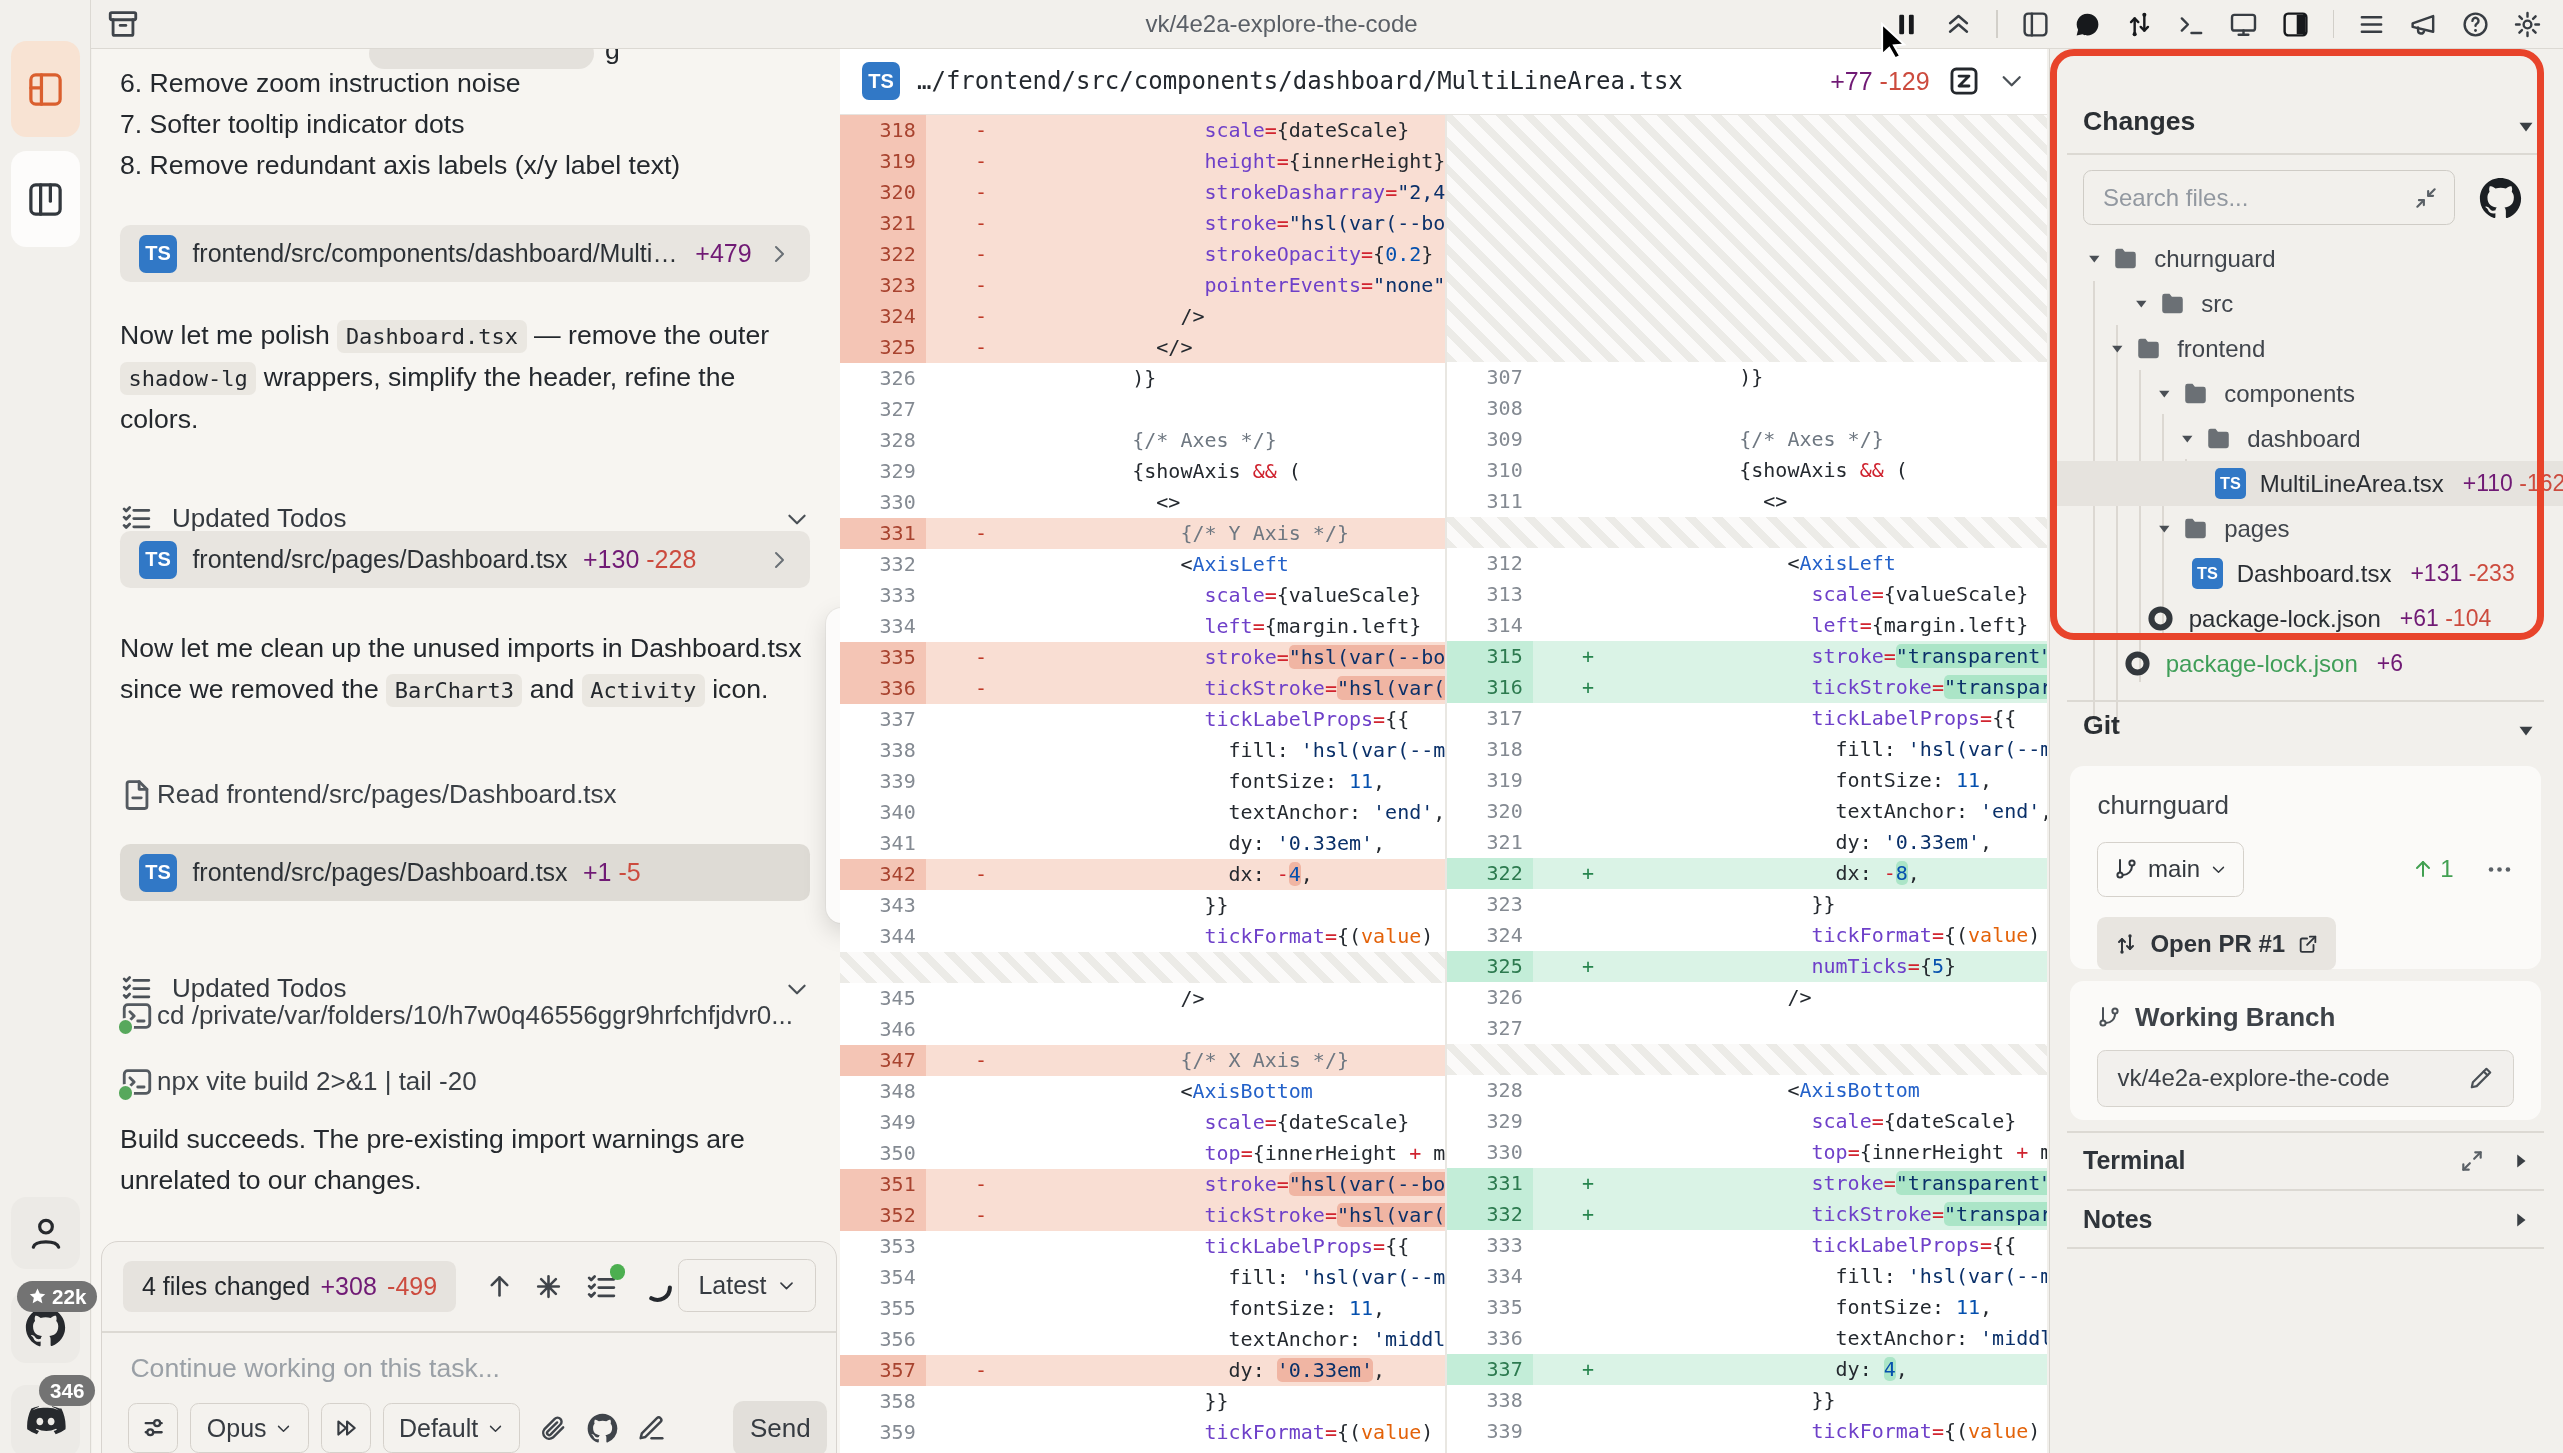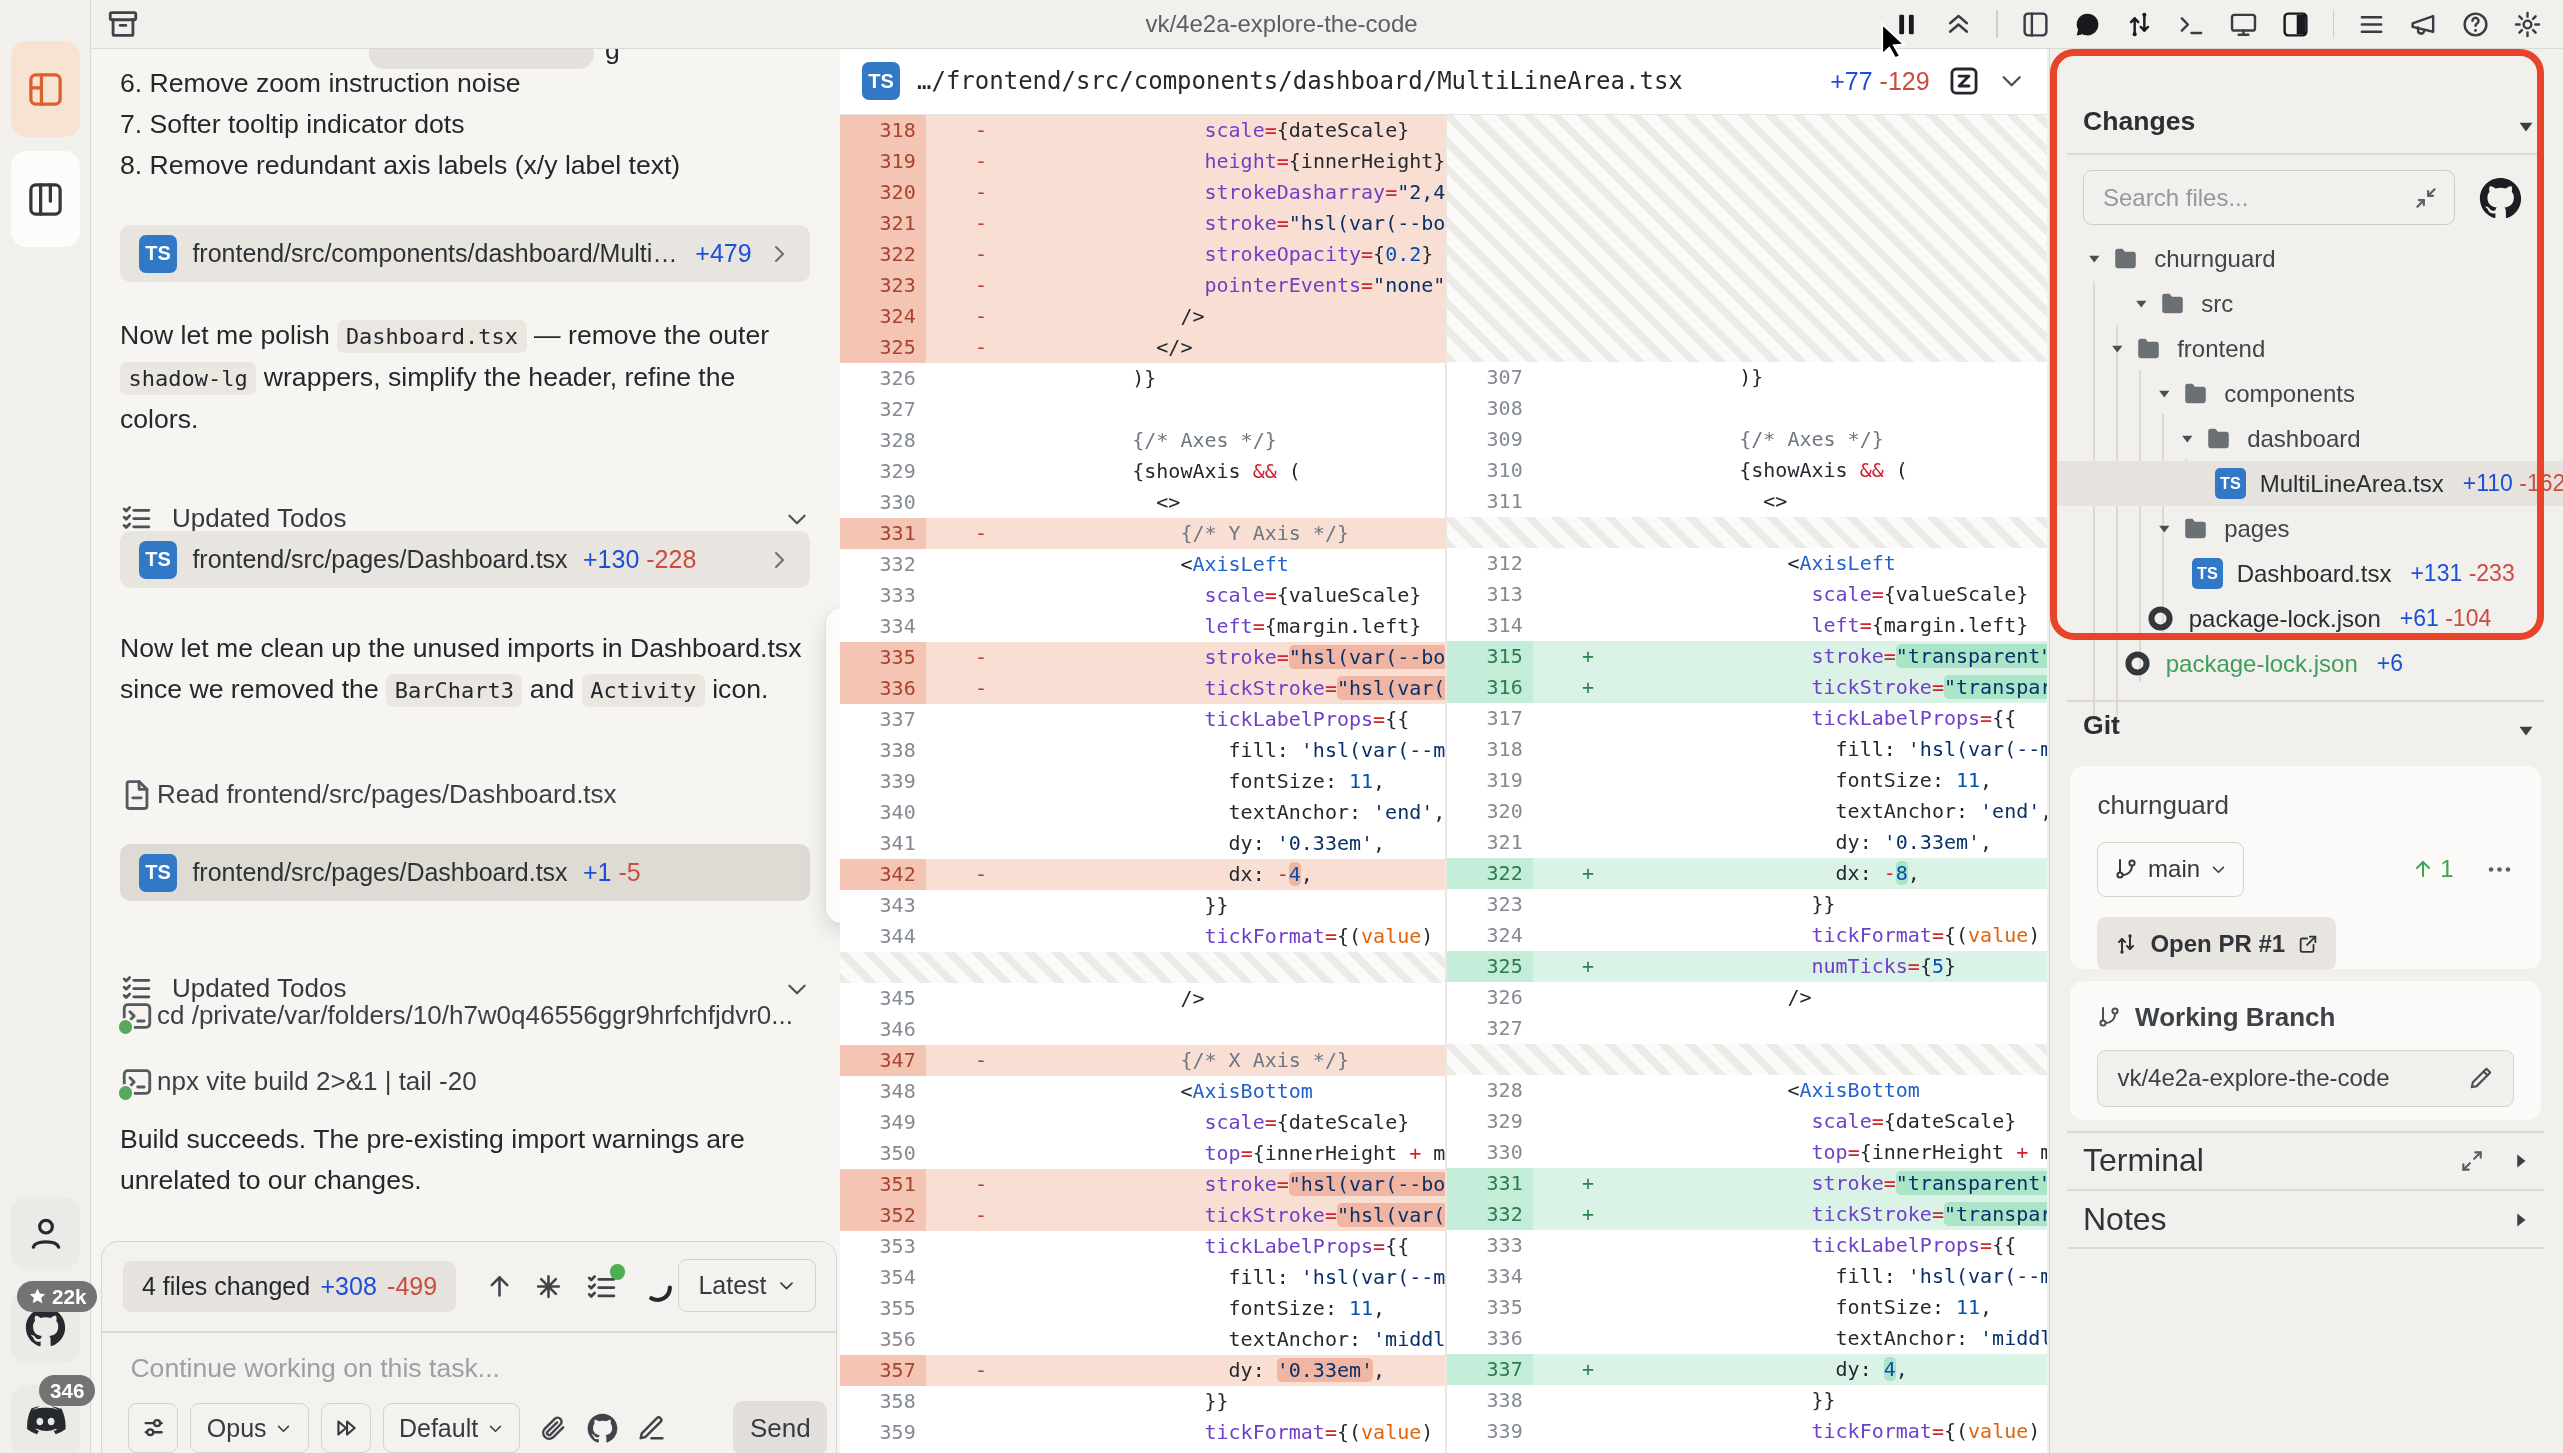--- a/index.html
+++ b/index.html
@@ -22,21 +22,21 @@
   
   .chat{position:absolute;left:92px;top:0;width:748px;height:1454px;background:#f7f5f1;border-right:1.7px solid #dcd9d3;z-index:1;}
   .blk{position:absolute;left:28px;width:690px;}
   .pill-frag{position:absolute;background:#e4e1dc;border-radius:15.4px;height:31px;}
   .chat-li,.chat-para{font-size:26.6px;line-height:41px;color:#24282d;}
   .icode{font-family:"DejaVu Sans Mono",monospace;font-size:22px;background:#eae7e1;padding:4.3px 8.6px;border-radius:6.9px;color:#24282d;white-space:nowrap;}
   .fchip{height:57px;background:#e8e5e0;border-radius:10.3px;display:flex;align-items:center;gap:15.4px;padding:0 19px;box-sizing:border-box;}
   .fchip.pressed{background:#dedbd5;}
   .ts-ico{width:38px;height:38px;border-radius:6.9px;background:#3178c6;color:#fff;font-weight:bold;font-size:20px;display:flex;align-items:center;justify-content:center;flex:none;}
   .fchip .fpath{font-size:25px;color:#2c3136;white-space:nowrap;overflow:hidden;text-overflow:ellipsis;flex:0 1 auto;}
-  .cnt-a{color:#1d4ed8;}.cnt-d{color:#cc4b3e;}
+  .cnt-a{color:#701a75;}.cnt-d{color:#cc4b3e;}
   .fchip .cnt{font-size:25px;white-space:nowrap;flex:none;}
   .fchip .chev{margin-left:auto;color:#6a7076;flex:none;display:flex;}
   .trow{display:flex;align-items:center;gap:3px;color:#3a3f45;font-size:26px;height:43px;}
   .trow .ticon{position:relative;color:#545a60;display:flex;flex:none;}
   .gdot{position:absolute;left:-3.4px;bottom:-3.4px;width:13.7px;height:13.7px;border-radius:50%;background:#57a85c;border:2.6px solid #f7f5f1;}
   .todos{display:flex;align-items:center;gap:19px;height:43px;font-size:26px;color:#34393f;margin-top:36px;}
   .todos .tchev{margin-left:auto;color:#4a5056;display:flex;}
   .chat-scroll{position:absolute;left:820px;top:480px;width:8.6px;height:600px;border-radius:4.3px;background:#d9d5cf;}
 
   
@@ -99,21 +99,21 @@
   .trw .tfold{color:#6b7075;display:flex;flex:none;margin-left:6.9px;}
   .trw .tname{font-size:24px;color:#40454c;margin-left:13.7px;white-space:nowrap;}
   .trw .fname{font-size:24px;color:#2a2e33;margin-left:13.7px;white-space:nowrap;}
   .trw .fcnt{font-size:23px;margin-left:19px;white-space:nowrap;}
   .tguide{position:absolute;width:1.7px;background:#dcd8d2;}
   .card{position:absolute;left:20px;width:471px;background:#fbfaf8;border-radius:13.7px;box-sizing:border-box;}
   .gbtn{border:1.7px solid #d5d1cb;border-radius:8.6px;display:inline-flex;align-items:center;gap:10.3px;padding:0 15.4px;height:55px;font-size:24px;color:#33383e;box-sizing:border-box;}
   .grbtn{background:#e8e5e0;border-radius:8.6px;display:inline-flex;align-items:center;gap:12px;padding:0 17px;height:53px;font-size:24px;font-weight:bold;color:#2f343a;}
   .wb-input{display:flex;align-items:center;background:#f2f0ed;border:1.7px solid #d6d3cd;border-radius:8.6px;height:57px;padding:0 19px;box-sizing:border-box;font-size:24px;color:#3c4147;}
   .sb-row{position:absolute;left:0;width:514px;height:57px;display:flex;align-items:center;padding:0 33px;box-sizing:border-box;}
-  .sb-row .lbl{font-size:32px;font-weight:normal;color:#2f343a;}
+  .sb-row .lbl{font-size:25px;font-weight:bold;color:#2f343a;}
 
   
   .red-annot{position:absolute;left:2050px;top:49px;width:494px;height:591px;border:7.7px solid #e8442b;border-radius:24px;box-sizing:border-box;z-index:40;pointer-events:none;}
   .cursor{position:absolute;left:1877px;top:22px;z-index:60;pointer-events:none;}
 </style>
 </head>
 <body>
 
 <div id="app">
 

